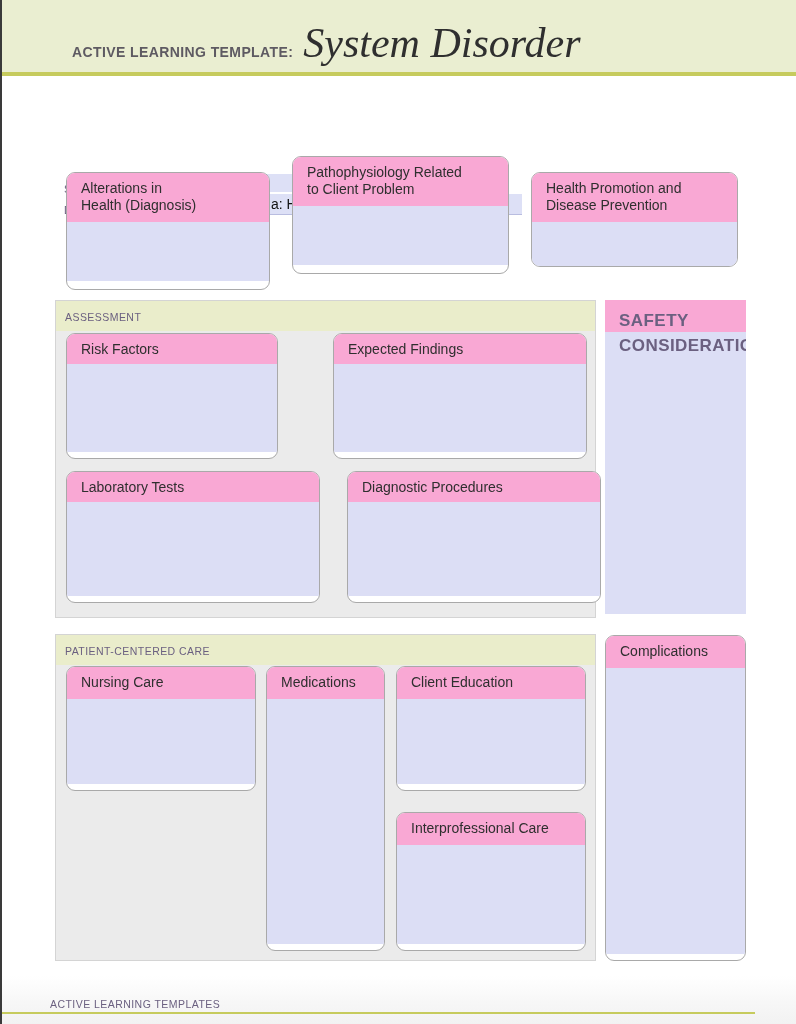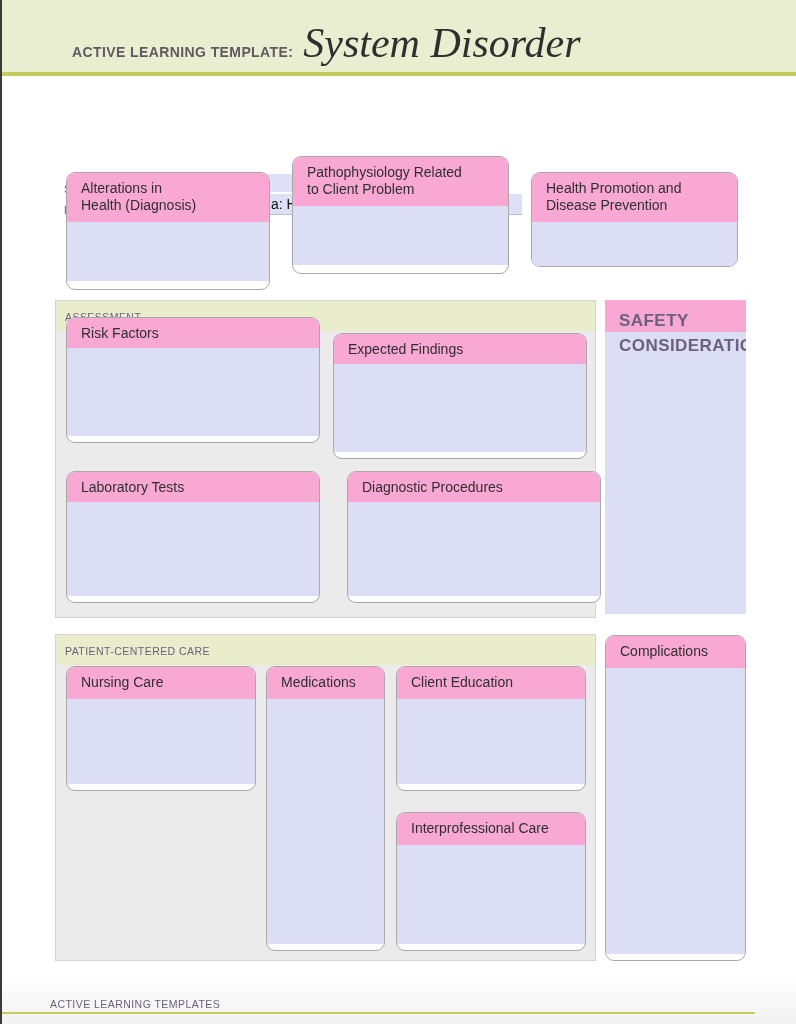--- a/index.html
+++ b/index.html
@@ -154,21 +154,21 @@
 
   #sec-assessment { left: 53px; top: 300px; width: 541px; height: 318px; }
   #sec-assessment > .section-band { height: 30px; }
   #ttl-assessment { left: 63px; top: 311px; }
 
   #sec-pcc { left: 53px; top: 634px; width: 541px; height: 327px; }
   #sec-pcc > .section-band { height: 30px; }
   #ttl-pcc { left: 63px; top: 645px; }
 
   
-  #box-risk  { left: 64px;  top: 317px; width: 254px; height: 126px; }
+  #box-risk  { left: 64px;  top: 333px; width: 212px; height: 126px; }
   #box-exp   { left: 331px; top: 333px; width: 254px; height: 126px; }
   #box-lab   { left: 64px;  top: 471px; width: 254px; height: 132px; }
   #box-diag  { left: 345px; top: 471px; width: 254px; height: 132px; }
   #box-risk > .card-head, #box-exp > .card-head,
   #box-lab > .card-head, #box-diag > .card-head { height: 30px; }
   #box-risk > .card-body, #box-exp > .card-body { height: 88px; }
   #box-lab > .card-body, #box-diag > .card-body { height: 94px; }
 
   
   #box-safety {

